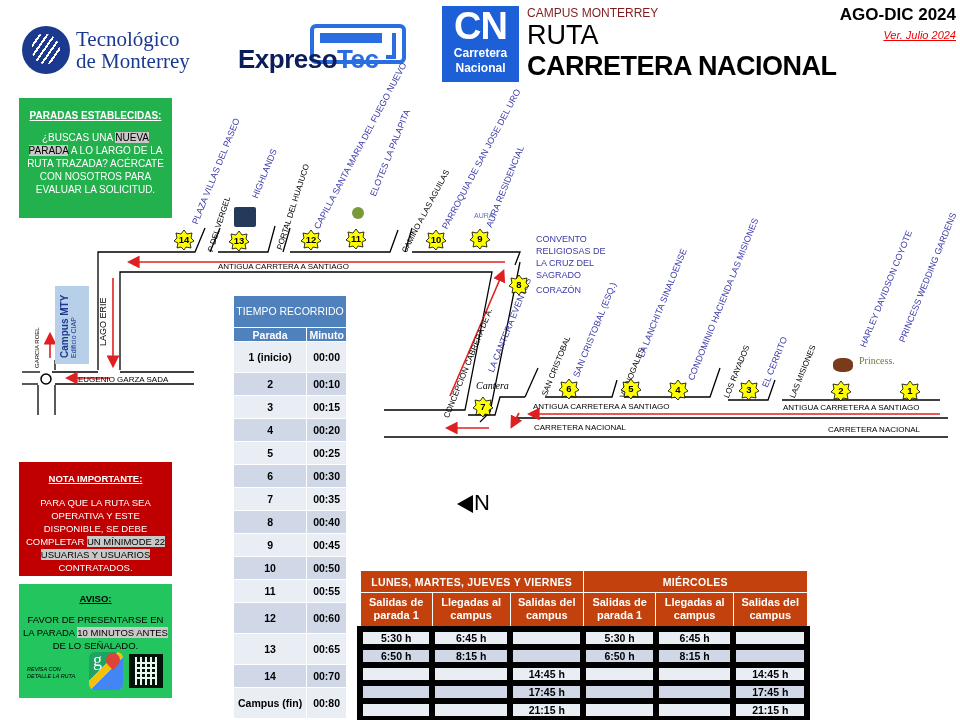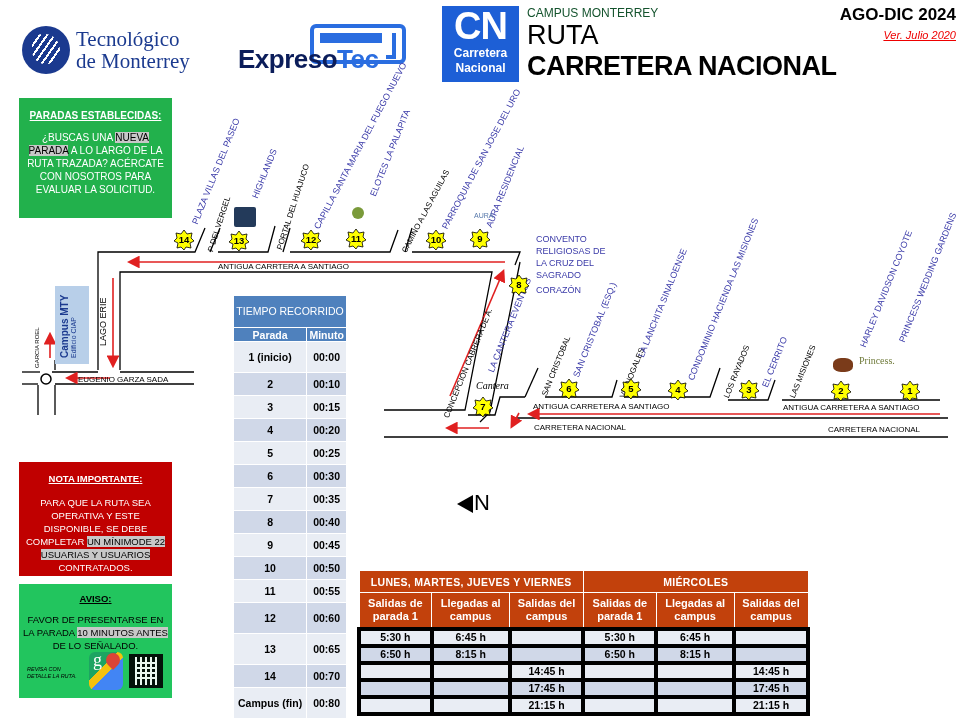--- a/index.html
+++ b/index.html
@@ -17,21 +17,21 @@
   .expreso-text { position: absolute; left: 0; top: 20px; font-size: 26px; font-weight: bold; letter-spacing: -0.5px; }
   .expreso-text .a { color: #0b1d5a; }
   .expreso-text .b { color: #2a6de0; }
   .bus { position: absolute; left: 72px; top: 0; width: 96px; height: 40px; border: 4px solid #2a6de0; border-radius: 6px; }
   .bus::before { content: ""; position: absolute; left: 6px; top: 5px; width: 62px; height: 10px; background: #2a6de0; }
   .bus::after { content: ""; position: absolute; right: 6px; top: 5px; width: 6px; height: 22px; border-right: 4px solid #2a6de0; border-bottom: 4px solid #2a6de0; }
 
   .cn-badge { left: 442px; top: 6px; width: 77px; height: 76px; background: #1d5fd6; color: #fff; text-align: center; }
   .cn-badge .big { font-size: 38px; font-weight: bold; line-height: 40px; letter-spacing: -1px; }
   .cn-badge .small { font-size: 12px; font-weight: bold; line-height: 15px; }
-  .campus-lbl { left: 527px; top: 6px; font-size: 12px; color: #14532d; }
+  .campus-lbl { left: 527px; top: 6px; font-size: 12px; color: #7f1d1d; }
   .ruta-lbl { left: 527px; top: 20px; font-size: 27px; line-height: 30px; }
   .ruta-name { left: 527px; top: 51px; font-size: 27px; font-weight: bold; line-height: 30px; letter-spacing: -0.5px; }
   .period { right: 4px; top: 5px; font-size: 17px; font-weight: bold; }
   .version { right: 4px; top: 29px; font-size: 11px; font-style: italic; color: #e00; text-decoration: underline; }
 
   
   .green-box { left: 19px; top: 98px; width: 153px; height: 120px; background: #22b14c; color: #fff; text-align: center; font-size: 10px; line-height: 13px; padding: 11px 4px; }
   .green-box .title { font-weight: bold; text-decoration: underline; margin-bottom: 9px; }
   .hl { background: #c8c8c8; color: #000; }
   .red-box { left: 19px; top: 462px; width: 153px; height: 114px; background: #c00000; color: #fff; text-align: center; font-size: 9.5px; line-height: 13px; padding: 10px 4px; }
@@ -55,21 +55,21 @@
   .time-table td { border: 1px solid #fff; height: 23px; }
   .time-table tr:nth-child(odd) td { background: #e9edf4; }
   .time-table tr:nth-child(even) td { background: #d0d8e8; }
   .time-table td.tall { height: 31px; line-height: 12px; }
 
   
   .sched { left: 357px; top: 570px; width: 453px; border-collapse: collapse; font-size: 10.5px; font-weight: bold; text-align: center; }
   .sched th { background: #c2410c; color: #fff; border: 1px solid #fff; }
   .sched .day th { height: 22px; font-weight: bold; letter-spacing: 0.3px; }
   .sched .cols th { height: 36px; line-height: 13px; font-size: 11px; }
-  .sched td { border: 4px solid #000000; height: 17px; }
+  .sched td { border: 6px solid #000000; height: 17px; }
   .sched tbody tr:nth-child(odd) td { background: #e9edf4; }
   .sched tbody tr:nth-child(even) td { background: #d0d8e8; }
 
   
   .map-svg { position: absolute; left: 0; top: 0; }
   .north { left: 457px; top: 490px; font-size: 22px; }
   .north .tri { display: inline-block; width: 0; height: 0; border-top: 9px solid transparent; border-bottom: 9px solid transparent; border-right: 16px solid #000; vertical-align: middle; margin-right: 1px; }
 
   .street { position: absolute; font-size: 8px; white-space: nowrap; transform-origin: 0 0; }
   .stopname { position: absolute; font-size: 9px; color: #3a3aa8; white-space: nowrap; transform-origin: 0 0; line-height: 10px; text-align: center; }
@@ -102,21 +102,21 @@
 
 <div class="abs cn-badge">
   <div class="big">CN</div>
   <div class="small">Carretera</div>
   <div class="small">Nacional</div>
 </div>
 <div class="abs campus-lbl">CAMPUS MONTERREY</div>
 <div class="abs ruta-lbl">RUTA</div>
 <div class="abs ruta-name">CARRETERA NACIONAL</div>
 <div class="abs period">AGO-DIC 2024</div>
-<div class="abs version">Ver. Julio 2020</div>
+<div class="abs version">Ver. Julio 2024</div>
 
 <div class="abs green-box">
   <div class="title">PARADAS ESTABLECIDAS:</div>
   <div><span>¿BUSCAS UNA </span><span class="hl">NUEVA PARADA</span><span> A LO LARGO DE LA RUTA TRAZADA? ACÉRCATE CON NOSOTROS PARA EVALUAR LA SOLICITUD.</span></div>
 </div>
 
 <div class="abs red-box">
   <div class="title"><span>NOTA IMPORTANTE</span>:</div>
   <div><span>PARA QUE LA RUTA SEA OPERATIVA Y ESTE DISPONIBLE, SE DEBE COMPLETAR </span><span class="hl">UN MÍNIMODE 22 USUARIAS Y USUARIOS</span><span> CONTRATADOS.</span></div>
 </div>

